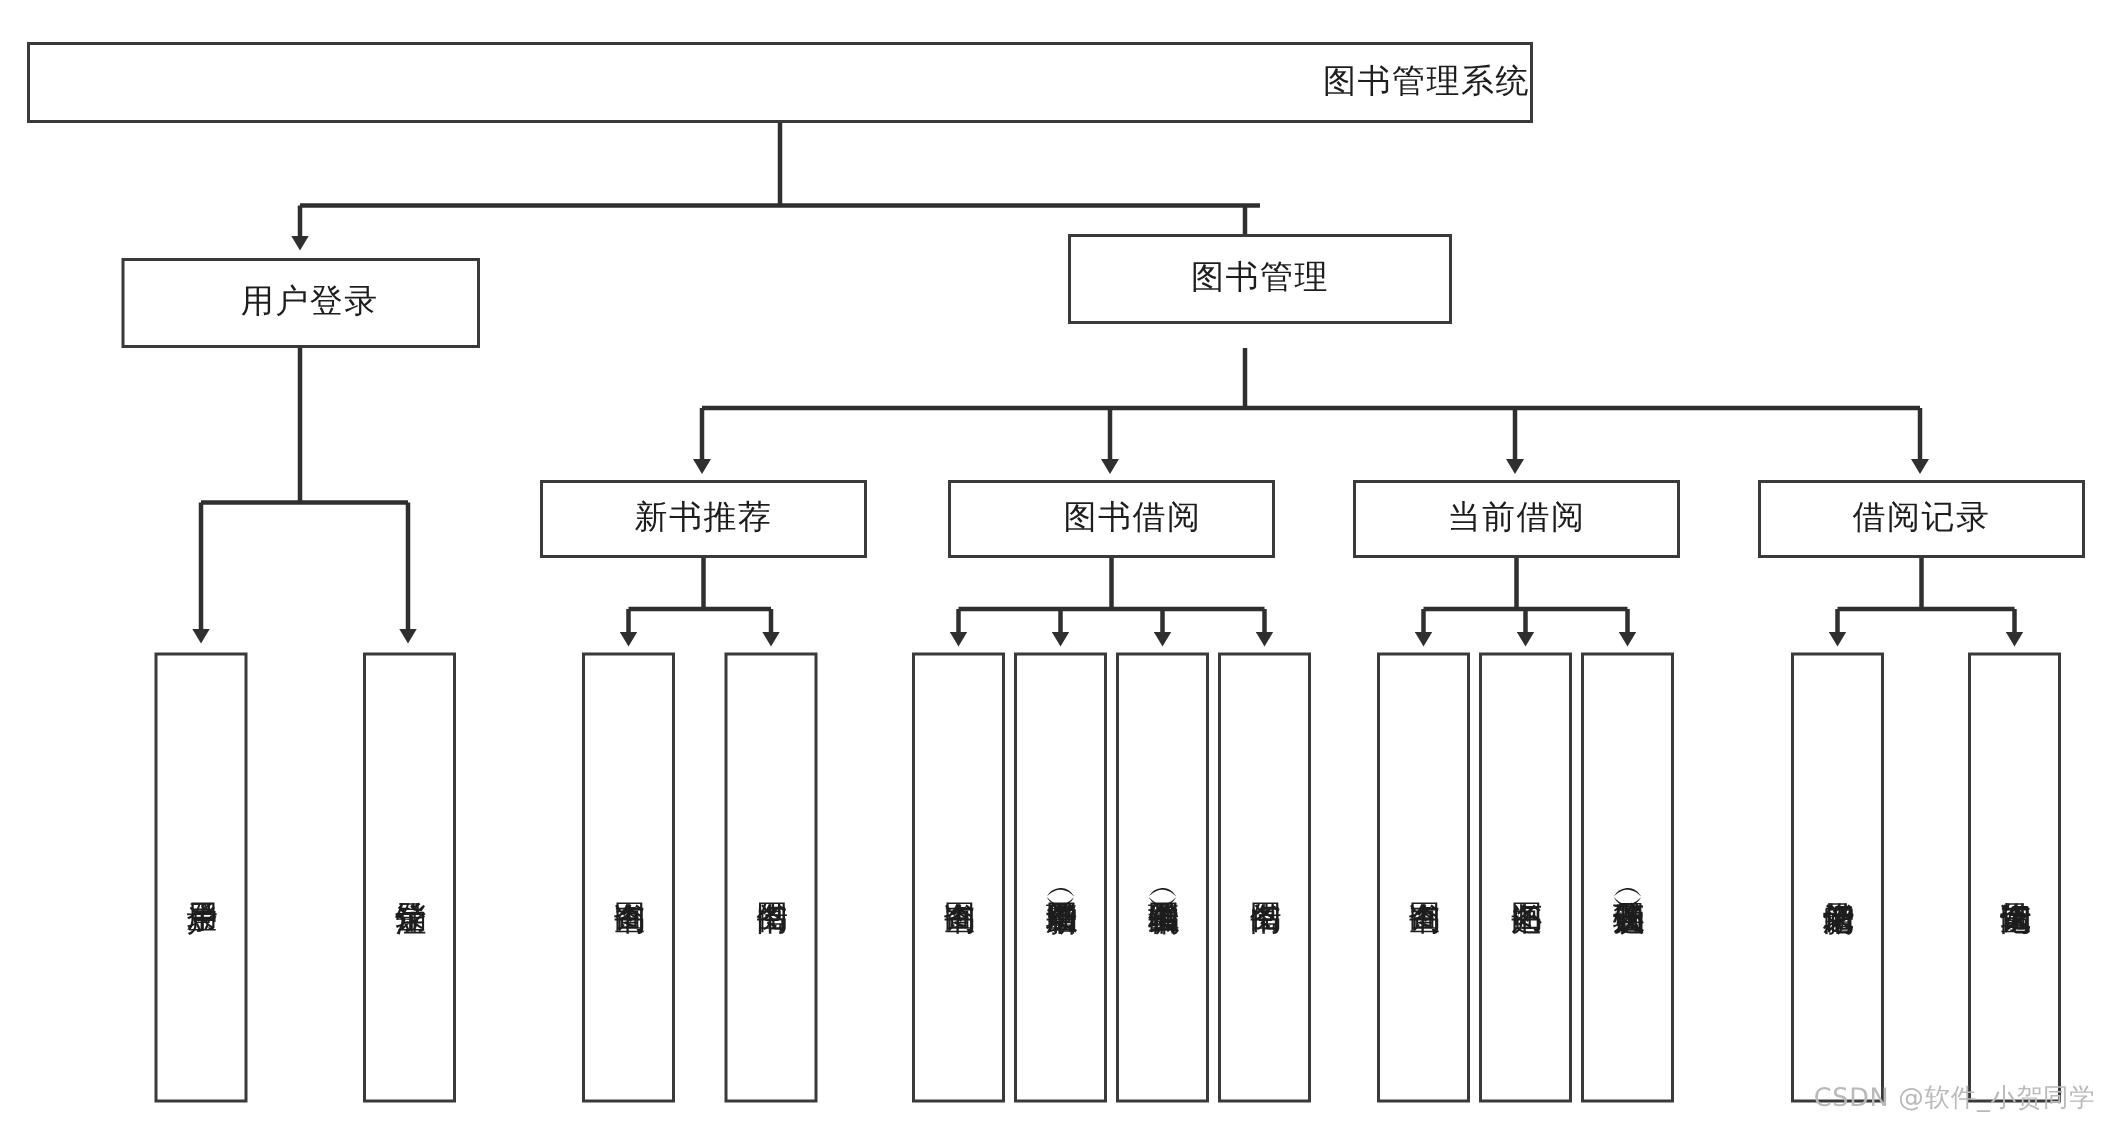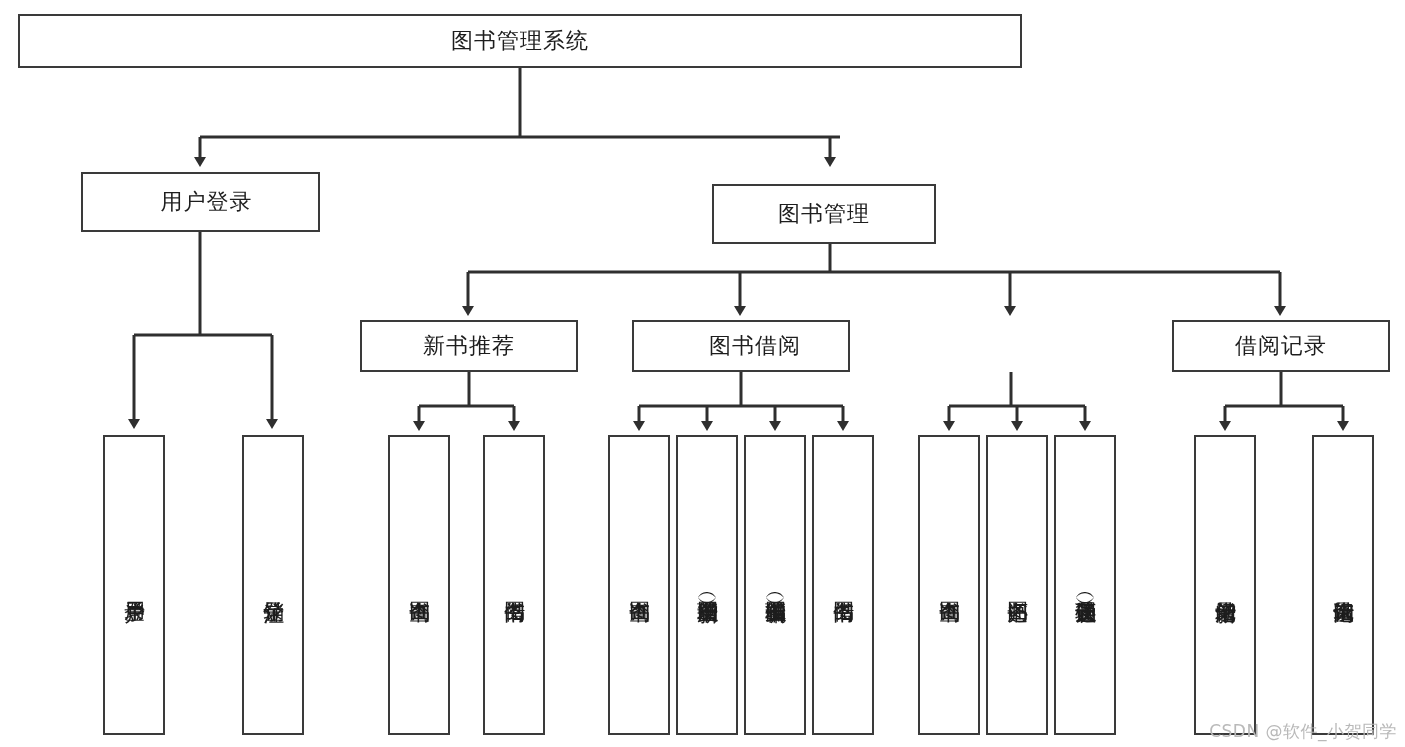--- a/index.html
+++ b/index.html
@@ -110,36 +110,39 @@
       <path d="M1017,406 L1017,422" marker-end="url(#arrow)"></path>
       <path d="M1085,406 L1085,422" marker-end="url(#arrow)"></path>
 
       <path d="M1281,372 L1281,406"></path>
       <path d="M1225,406 L1343,406"></path>
       <path d="M1225,406 L1225,422" marker-end="url(#arrow)"></path>
       <path d="M1343,406 L1343,422" marker-end="url(#arrow)"></path>
     </g>
   </svg>
 
-  <div class="node h" style="left:18px; top:14px; width:1004px; height:54px;">
+  <div class="node h" style="left:18px; top:28px; width:1004px; height:54px;justify-content:flex-end;">
     <span>图书管理系统</span>
   </div>
 
   <div class="node h" style="left:81px; top:172px; width:239px; height:60px;padding-left:12px;">
     <span>用户登录</span>
   </div>
-  <div class="node h" style="left:712px; top:184px; width:224px; height:60px;">
+  <div class="node h" style="left:712px; top:156px; width:256px; height:60px;">
     <span>图书管理</span>
   </div>
 
   <div class="node h" style="left:360px; top:320px; width:218px; height:52px;">
     <span>新书推荐</span>
   </div>
   <div class="node h" style="left:632px; top:320px; width:218px; height:52px;padding-left:28px;">
     <span>图书借阅</span>
+  </div>
+  <div class="node h" style="left:902px; top:320px; width:218px; height:52px;">
+    <span>当前借阅</span>
   </div>
   <div class="node h" style="left:1172px; top:320px; width:218px; height:52px;">
     <span>借阅记录</span>
   </div>
 
   <div class="node v" style="left:103px; top:435px; width:62px; height:300px;">
     <span class="vtext">用户登录</span>
   </div>
   <div class="node v" style="left:242px; top:435px; width:62px; height:300px;">
     <span class="vtext">注销登录</span>

